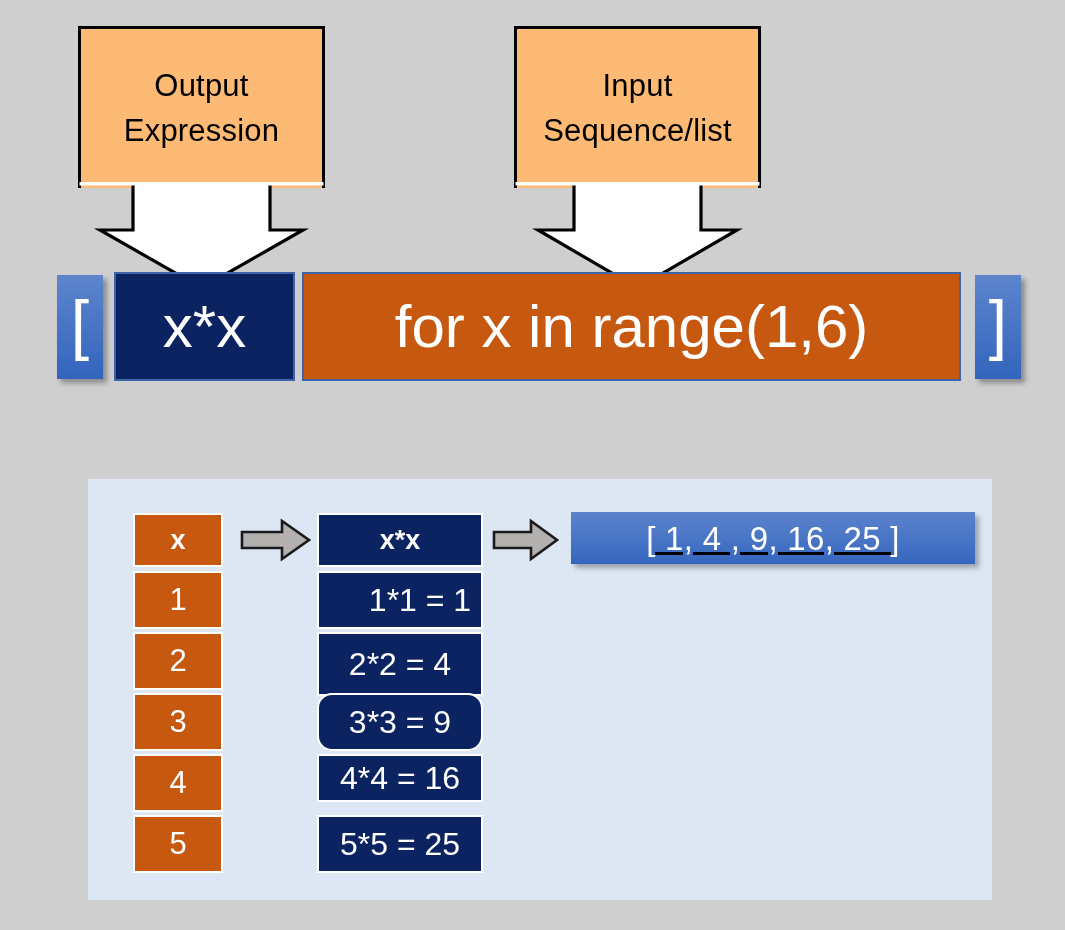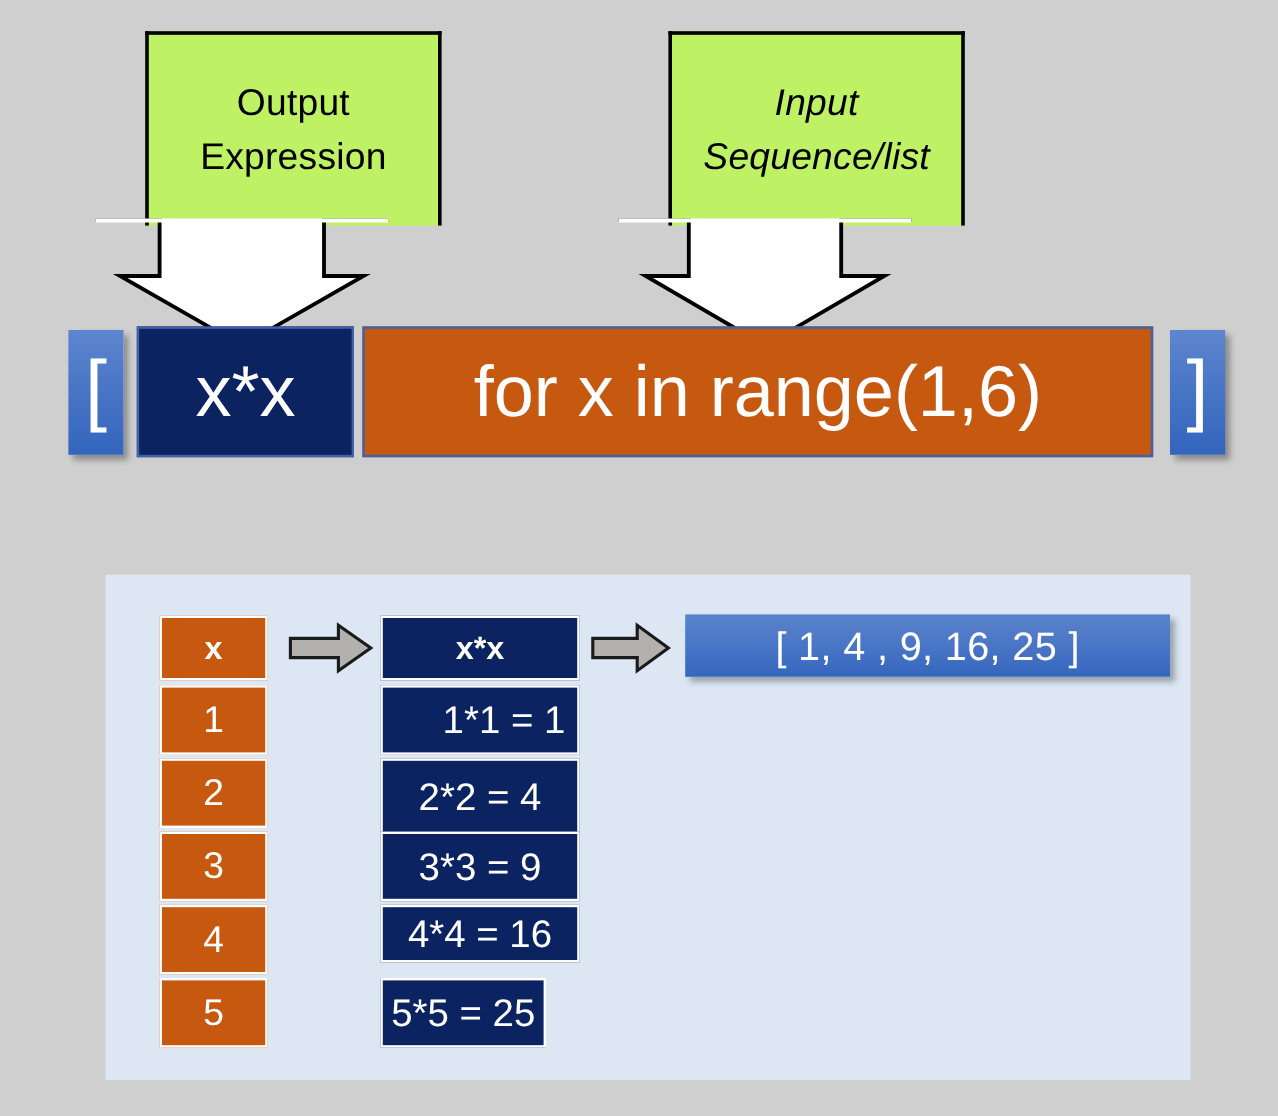--- a/index.html
+++ b/index.html
@@ -21,29 +21,28 @@
     height: 930px;
   }
 
   
   .callout {
     position: absolute;
   }
   .callout-box {
     position: absolute;
     left: 0; top: 0;
-    background: #bef264;
+    background: #fdba74;
     border: 3px solid #000000;
     border-bottom: none;
     box-sizing: border-box;
     display: flex;
     align-items: center;
     justify-content: center;
     text-align: center;
-    margin-left: 43px;
   }
   .callout-label {
     color: #000000;
     font-size: 31px;
     line-height: 1.45;
     letter-spacing: 0.2px;
     white-space: pre-line;
   }
   .callout-arrow {
     position: absolute;
@@ -149,21 +148,21 @@
       <div class="callout-label">Output
 Expression</div>
     </div>
     <svg class="callout-arrow" width="247" height="110" viewBox="0 0 247 110" style="top:156px;">
       <path d="M 1.5 1.5 L 55 1.5 L 55 48 L 22 48 L 123.5 106 L 225 48 L 192 48 L 192 1.5 L 245.5 1.5" fill="#ffffff" stroke="#000000" stroke-width="3.2" stroke-linejoin="miter"></path>
       <path d="M 1.5 1.5 L 245.5 1.5" fill="none" stroke="#ffffff" stroke-width="4"></path>
     </svg>
   </div>
 
   <div class="callout" style="left:514px; top:26px; width:247px; height:255px;">
-    <div class="callout-box" style="width:247px; height:162px;font-style:italic;">
+    <div class="callout-box" style="width:247px; height:162px;">
       <div class="callout-label">Input
 Sequence/list</div>
     </div>
     <svg class="callout-arrow" width="247" height="110" viewBox="0 0 247 110" style="top:156px;">
       <path d="M 1.5 1.5 L 60 1.5 L 60 48 L 24 48 L 123.5 106 L 223 48 L 187 48 L 187 1.5 L 245.5 1.5" fill="#ffffff" stroke="#000000" stroke-width="3.2" stroke-linejoin="miter"></path>
       <path d="M 1.5 1.5 L 245.5 1.5" fill="none" stroke="#ffffff" stroke-width="4"></path>
     </svg>
   </div>
 
   <div class="code-row" style="left:0px; top:0px; width:1065px; height:930px;">
@@ -215,33 +214,33 @@
     <div class="cellcol" style="left:229px; top:34px; width:166px; height:347px;">
       <div class="cell cell-sq cell-head" style="left:0px; top:0px; width:166px; height:54px;">
         <span>x*x</span>
       </div>
       <div class="cell cell-sq cell-val cell-val-sq" style="left:0px; top:58px; width:166px; height:58px;padding-left:40px;">
         <span>1*1 = 1</span>
       </div>
       <div class="cell cell-sq cell-val cell-val-sq" style="left:0px; top:119px; width:166px; height:64px;">
         <span>2*2 = 4</span>
       </div>
-      <div class="cell cell-sq cell-val cell-val-sq" style="left:0px; top:180px; width:166px; height:58px;">
+      <div class="cell cell-sq cell-val cell-val-sq" style="left:0px; top:180px; width:166px; height:58px;border-radius:15px;">
         <span>3*3 = 9</span>
       </div>
       <div class="cell cell-sq cell-val cell-val-sq" style="left:0px; top:241px; width:166px; height:48px;">
         <span>4*4 = 16</span>
       </div>
-      <div class="cell cell-sq cell-val cell-val-sq" style="left:0px; top:302px; width:138px; height:58px;">
+      <div class="cell cell-sq cell-val cell-val-sq" style="left:0px; top:302px; width:166px; height:58px;">
         <span>5*5 = 25</span>
       </div>
     </div>
 
     <svg class="gray-arrow" width="68" height="44" viewBox="0 0 68 44" style="left:404px; top:39px;">
       <path d="M 2 14 L 39 14 L 39 3 L 65 22 L 39 41 L 39 30 L 2 30 Z" fill="#b3b0b0" stroke="#1a1a1a" stroke-width="2.6" stroke-linejoin="miter"></path>
     </svg>
 
-    <div class="result-box" style="left:483px; top:33px; width:404px; height:52px;">
+    <div class="result-box" style="left:483px; top:33px; width:404px; height:52px;text-decoration:underline;">
       <span class="result-text">[ 1, 4 , 9, 16, 25 ]</span>
     </div>
   </div>
 
 </div>
 
 </body></html>

